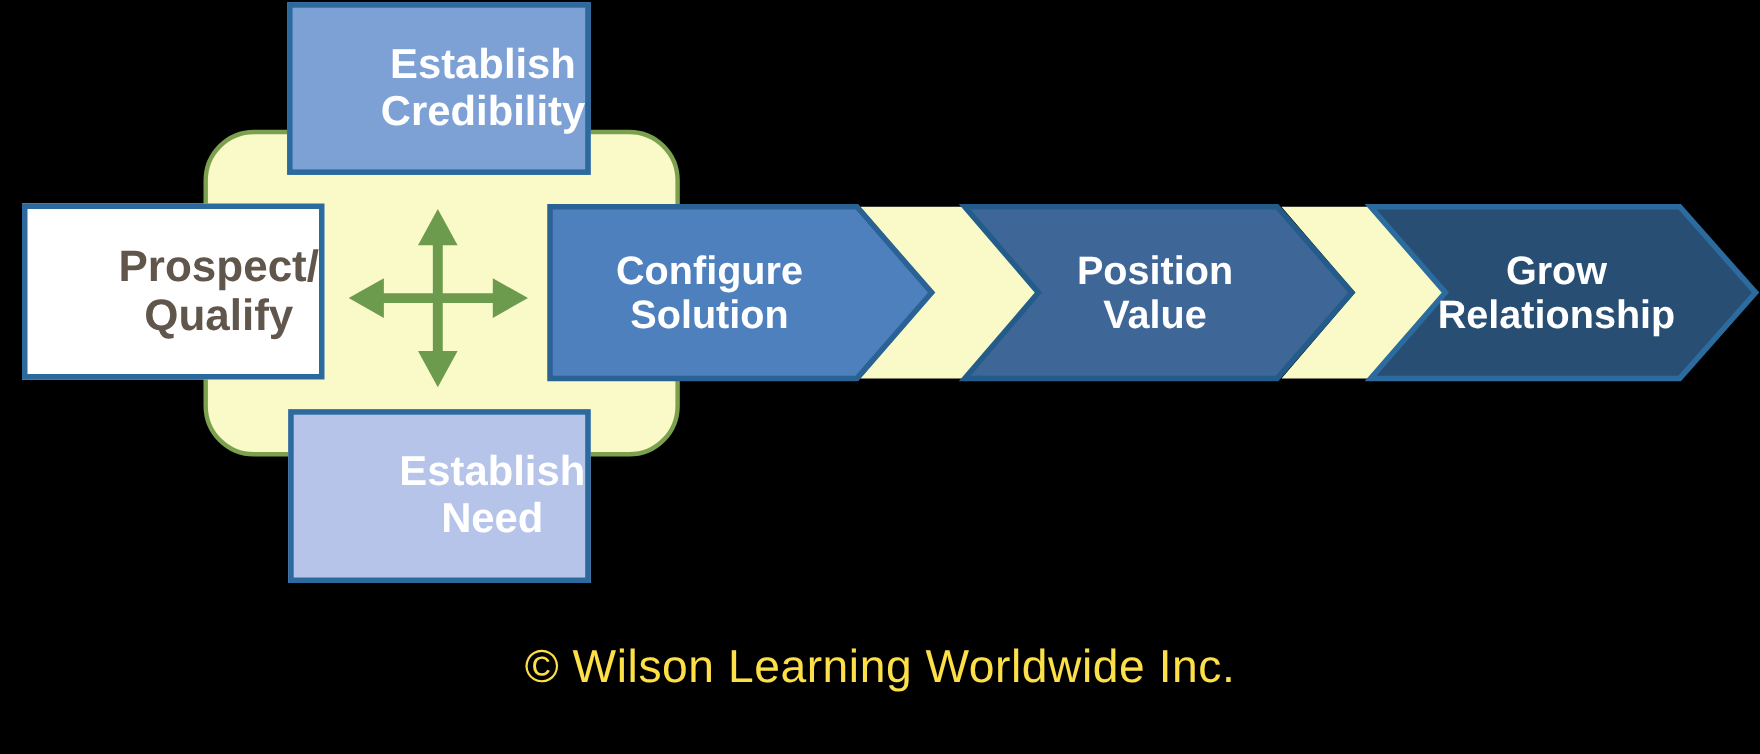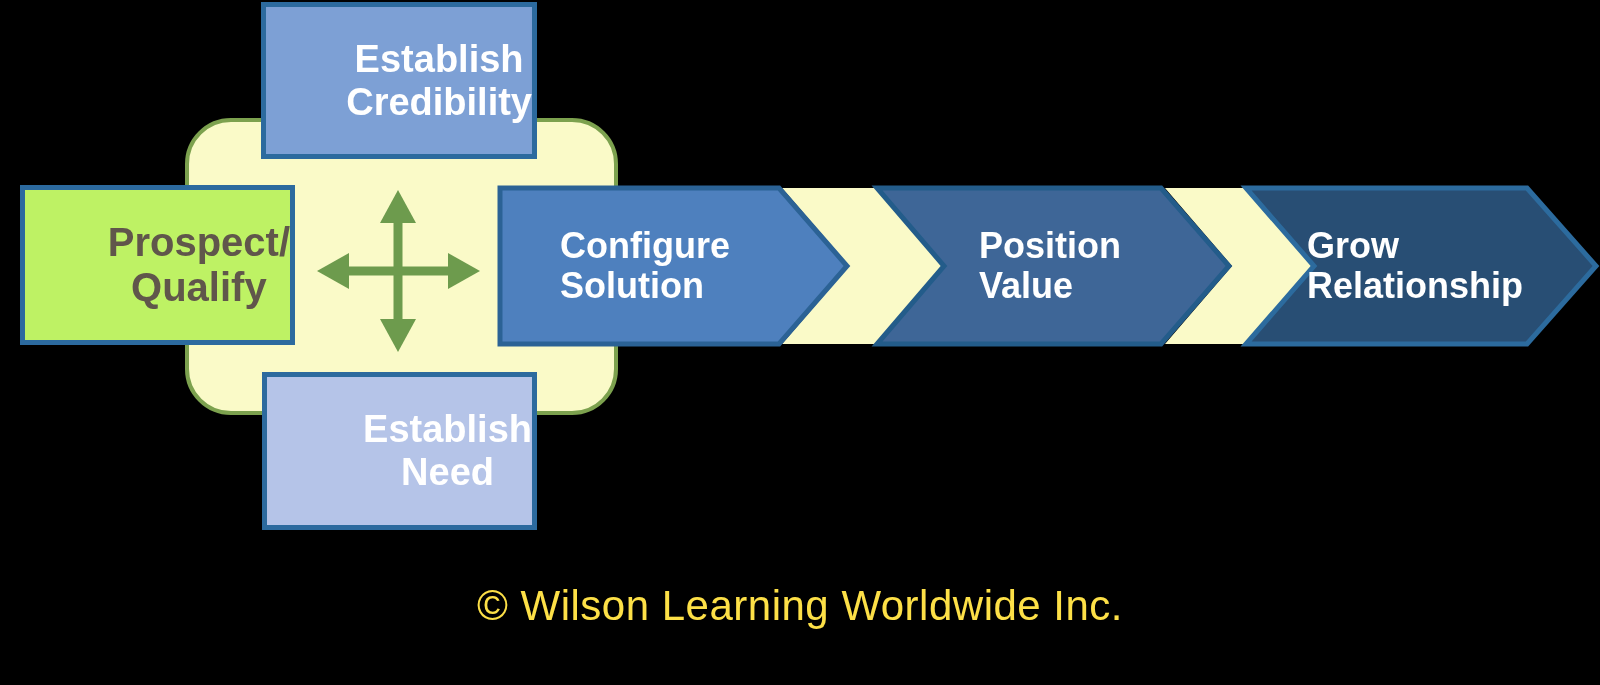--- a/index.html
+++ b/index.html
@@ -48,20 +48,21 @@
   }
   .box-prospect .box-label { font-size: 40px; }
 
   
   .arrow-label {
     position: absolute;
     top: 188px; height: 156px;
     display: flex;
     align-items: center;
     justify-content: center;
+    text-align: center;
     white-space: pre-line;
     font-weight: bold;
     font-size: 36px;
     line-height: 1.1;
     color: #ffffff;
   }
   .label-configure { left: 500px;  width: 290px; }
   .label-position  { left: 900px;  width: 300px; }
   .label-grow      { left: 1265px; width: 300px; }
 
@@ -99,21 +100,21 @@
       <polygon stroke="none" points="317,271 349,253 349,289"></polygon>
       <polygon stroke="none" points="480,271 448,253 448,289"></polygon>
     </g>
   </svg>
 
   <div class="box box-credibility" style="background-color: rgb(125, 160, 213); border-color: rgb(44, 106, 158);">
     <span class="box-label">Establish
 Credibility</span>
   </div>
 
-  <div class="box box-prospect" style="background-color: #bef264; border-color: rgb(44, 106, 158);">
+  <div class="box box-prospect" style="background-color: #ffffff; border-color: rgb(44, 106, 158);">
     <span class="box-label" style="color: rgb(96, 86, 75);">Prospect/
 Qualify</span>
   </div>
 
   <div class="box box-need" style="background-color: rgb(181, 196, 232); border-color: rgb(44, 106, 158);">
     <span class="box-label">Establish
 Need</span>
   </div>
 
   <div class="arrow-label label-configure">Configure

